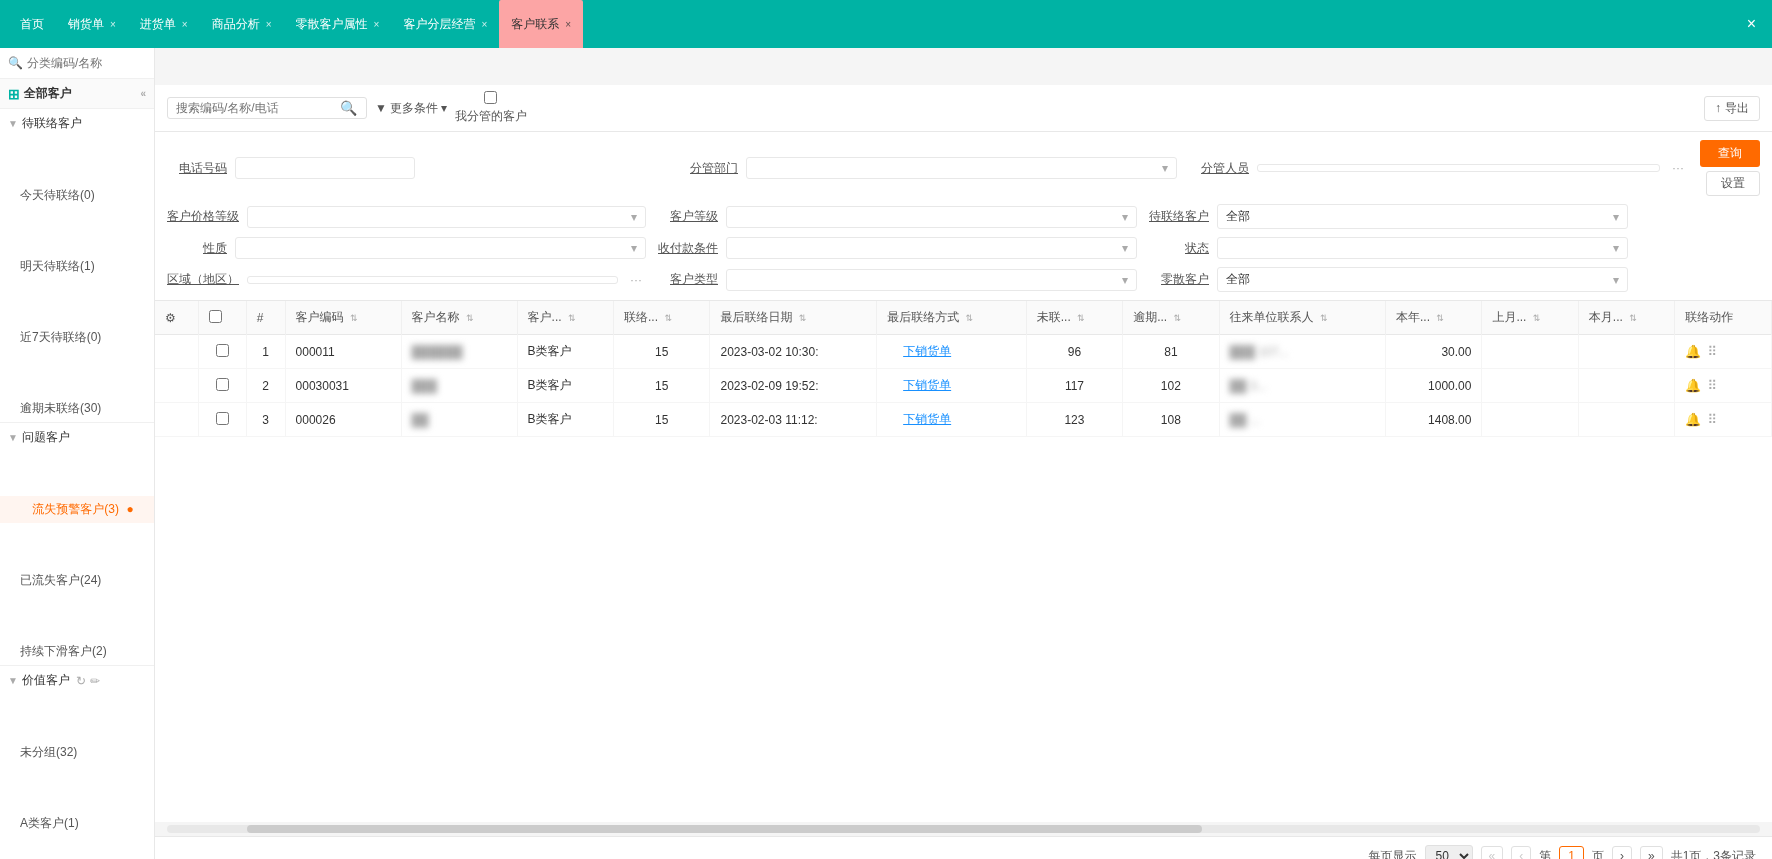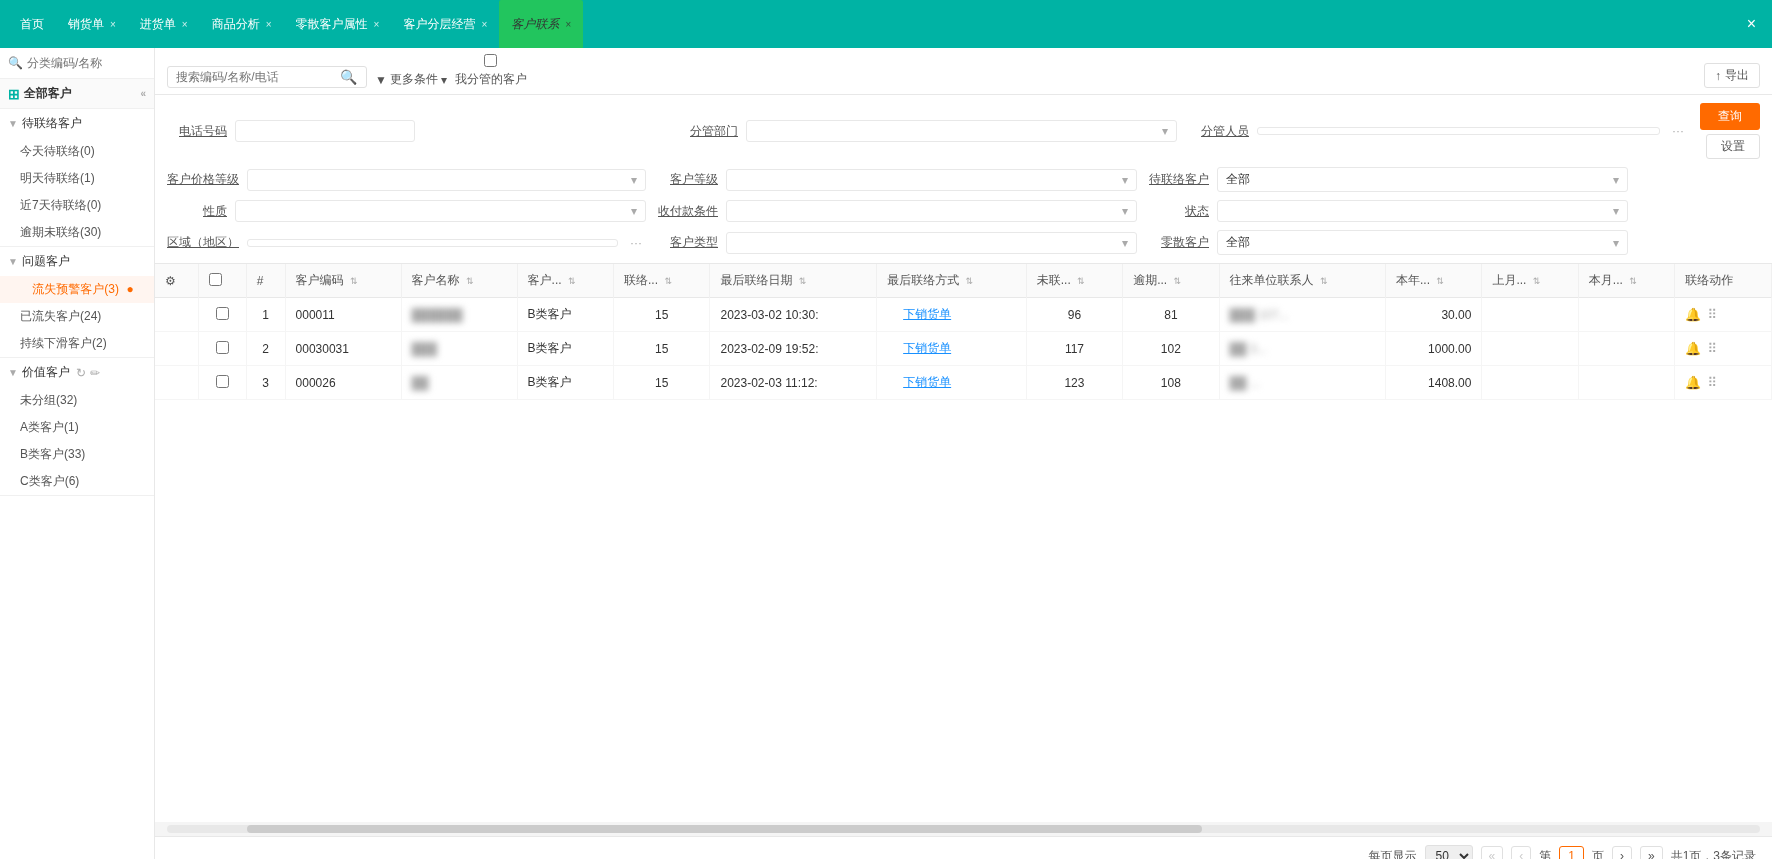--- a/index.html
+++ b/index.html
@@ -17,24 +17,23 @@
       display: flex;
       align-items: center;
       padding: 4px 12px;
       color: #fff;
       cursor: pointer;
       font-size: 12px;
       white-space: nowrap;
       height: 100%;
     }
     .nav-tab.active {
-      background: #22c55e;
+      background: #fca5a5;
       color: #333;
       border-radius: 2px 2px 0 0;
-      font-style: italic;
     }
     .nav-tab .close-icon {
       margin-left: 6px;
       font-size: 10px;
       opacity: 0.8;
     }
     .nav-tab:first-child {
       background: transparent;
       color: #fff;
     }
@@ -111,20 +110,21 @@
     .sidebar-group-header .arrow {
       color: #aaa;
       margin-right: 4px;
       font-size: 10px;
     }
     .sidebar-item {
       padding: 5px 8px 5px 20px;
       color: #555;
       cursor: pointer;
       font-size: 12px;
+      margin-top: 44px;
     }
     .sidebar-item.active {
       color: #ff6a00;
       background: #fff5f0;
     }
     .sidebar-item.warning {
       color: #ff6a00;
     }
     .sidebar-tooltip {
       position: relative;
@@ -136,25 +136,26 @@
       flex: 1;
       display: flex;
       flex-direction: column;
       overflow: hidden;
       background: #f5f5f5;
     }
 
     
     .filter-bar {
       display: flex;
-      align-items: flex-end;
+      align-items: center;
       padding: 6px 12px;
       background: #fff;
       border-bottom: 1px solid #e8e8e8;
       gap: 8px;
+      margin-top: 37px;
     }
     .filter-search-box {
       display: flex;
       align-items: center;
       border: 1px solid #e0e0e0;
       border-radius: 3px;
       padding: 2px 8px;
       width: 200px;
       background: #fff;
     }

